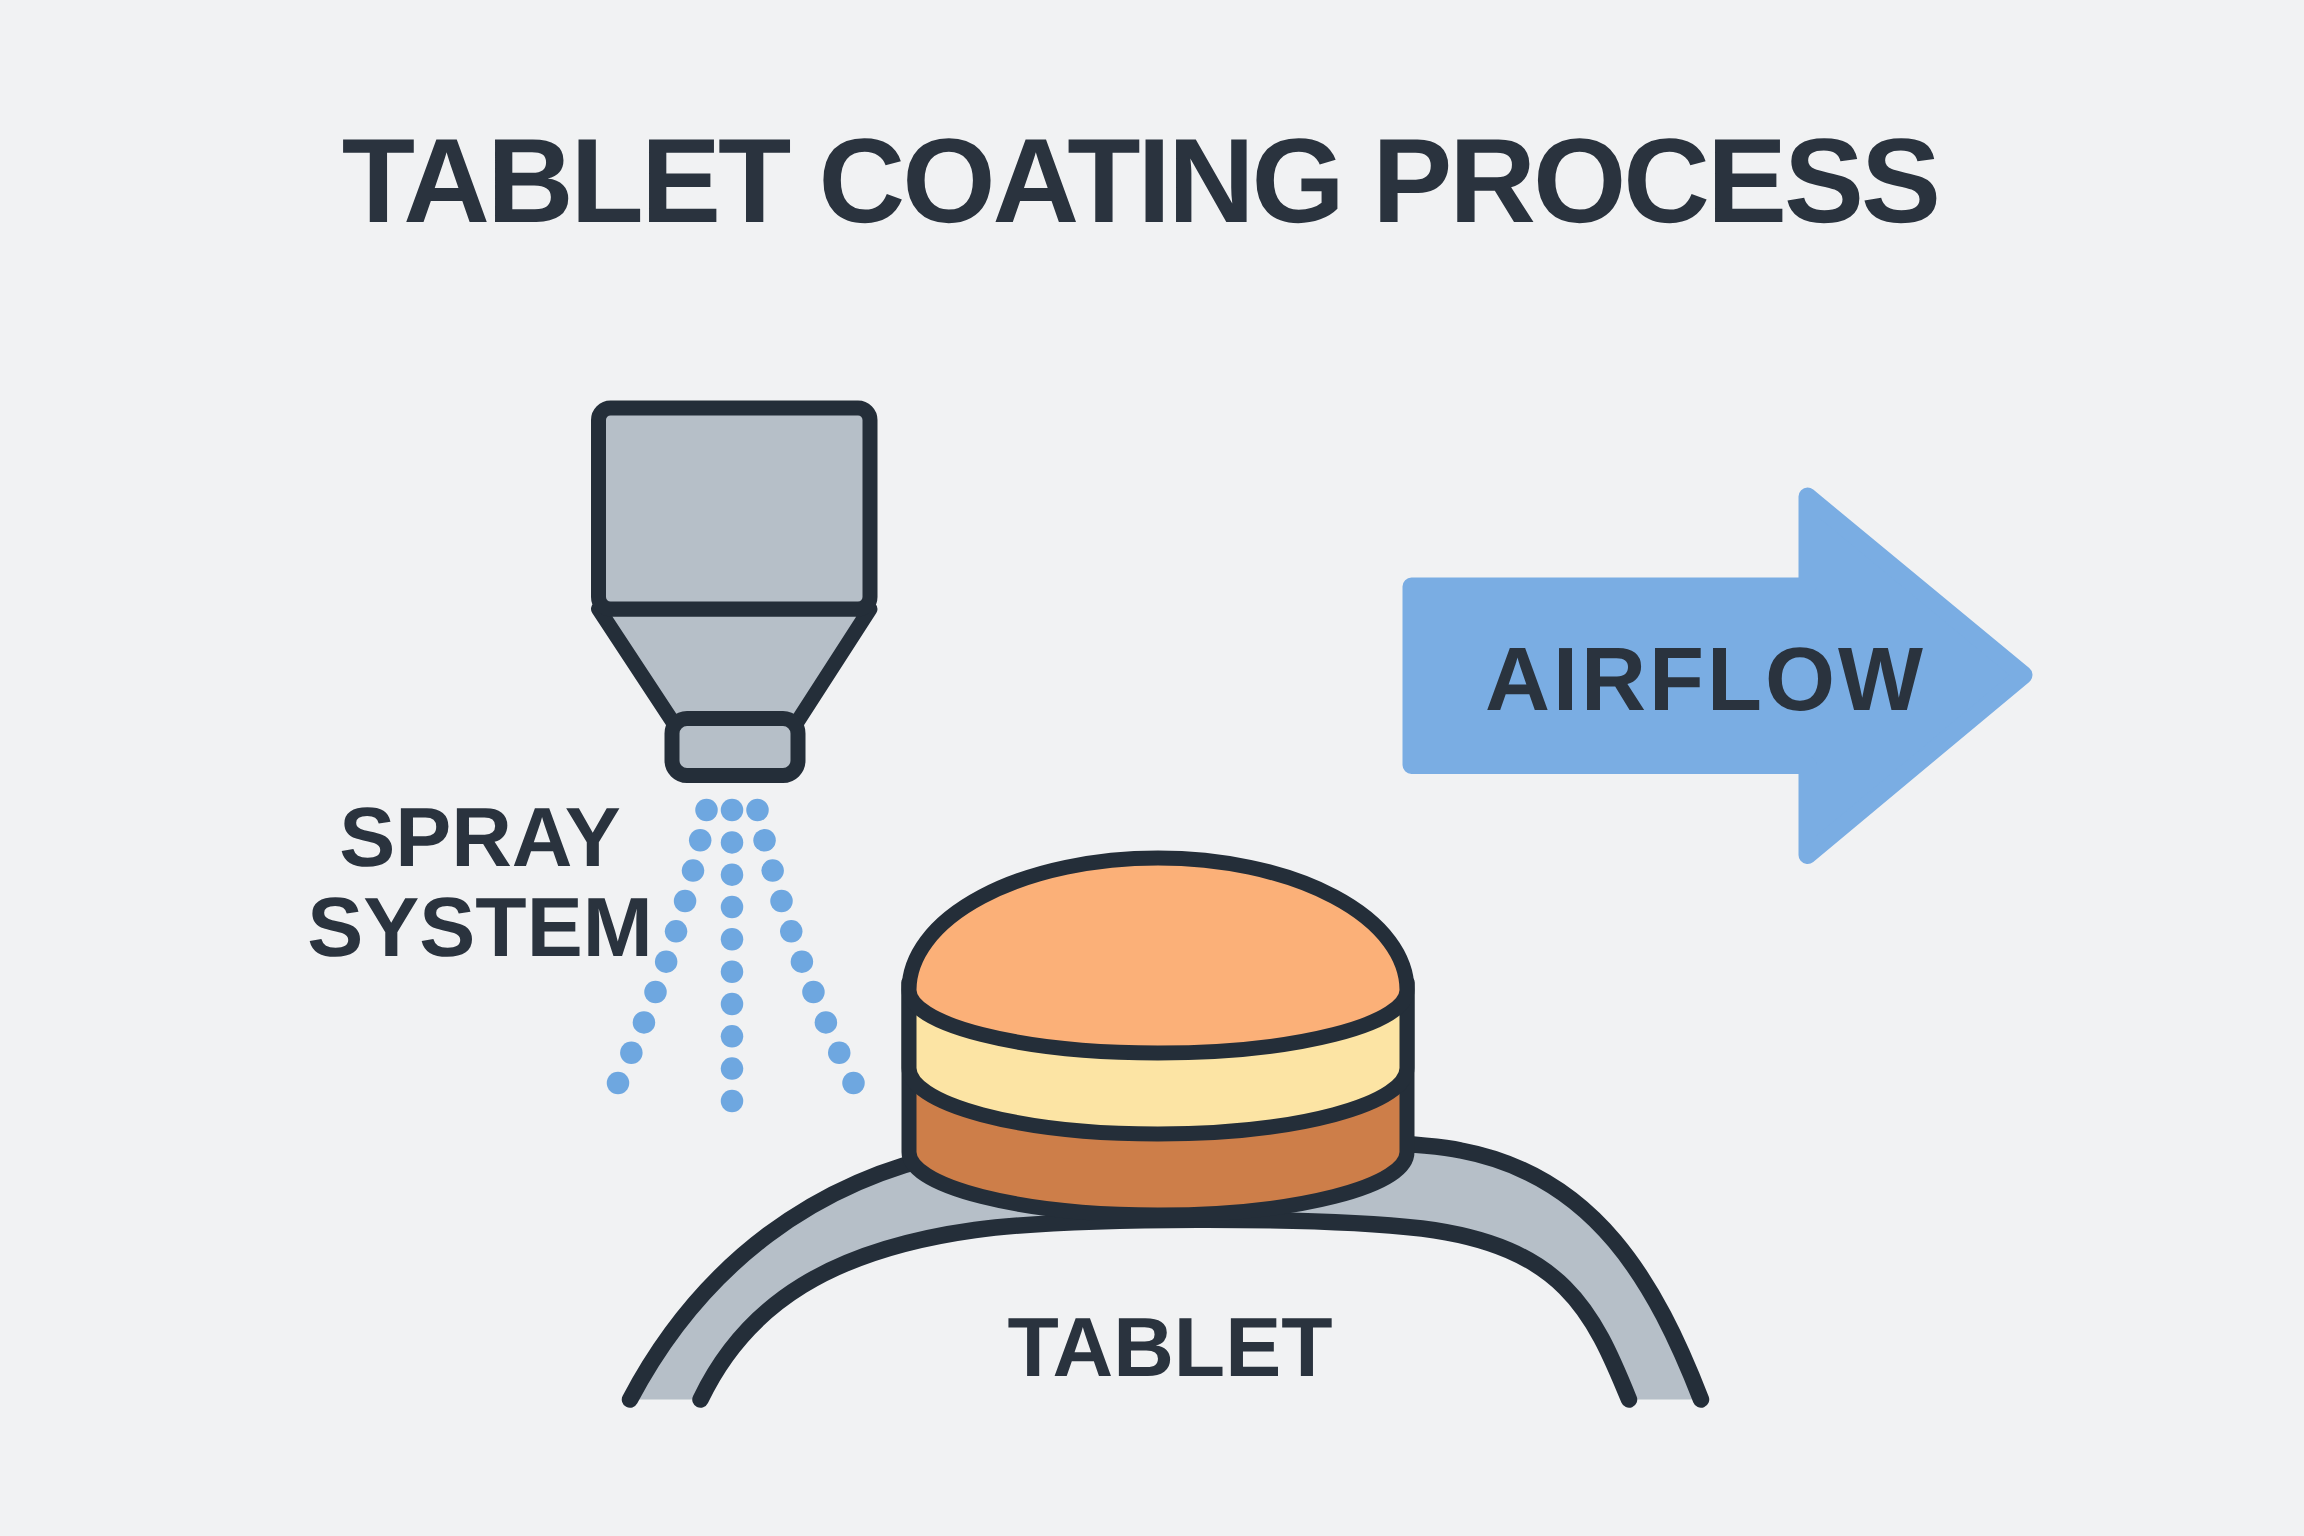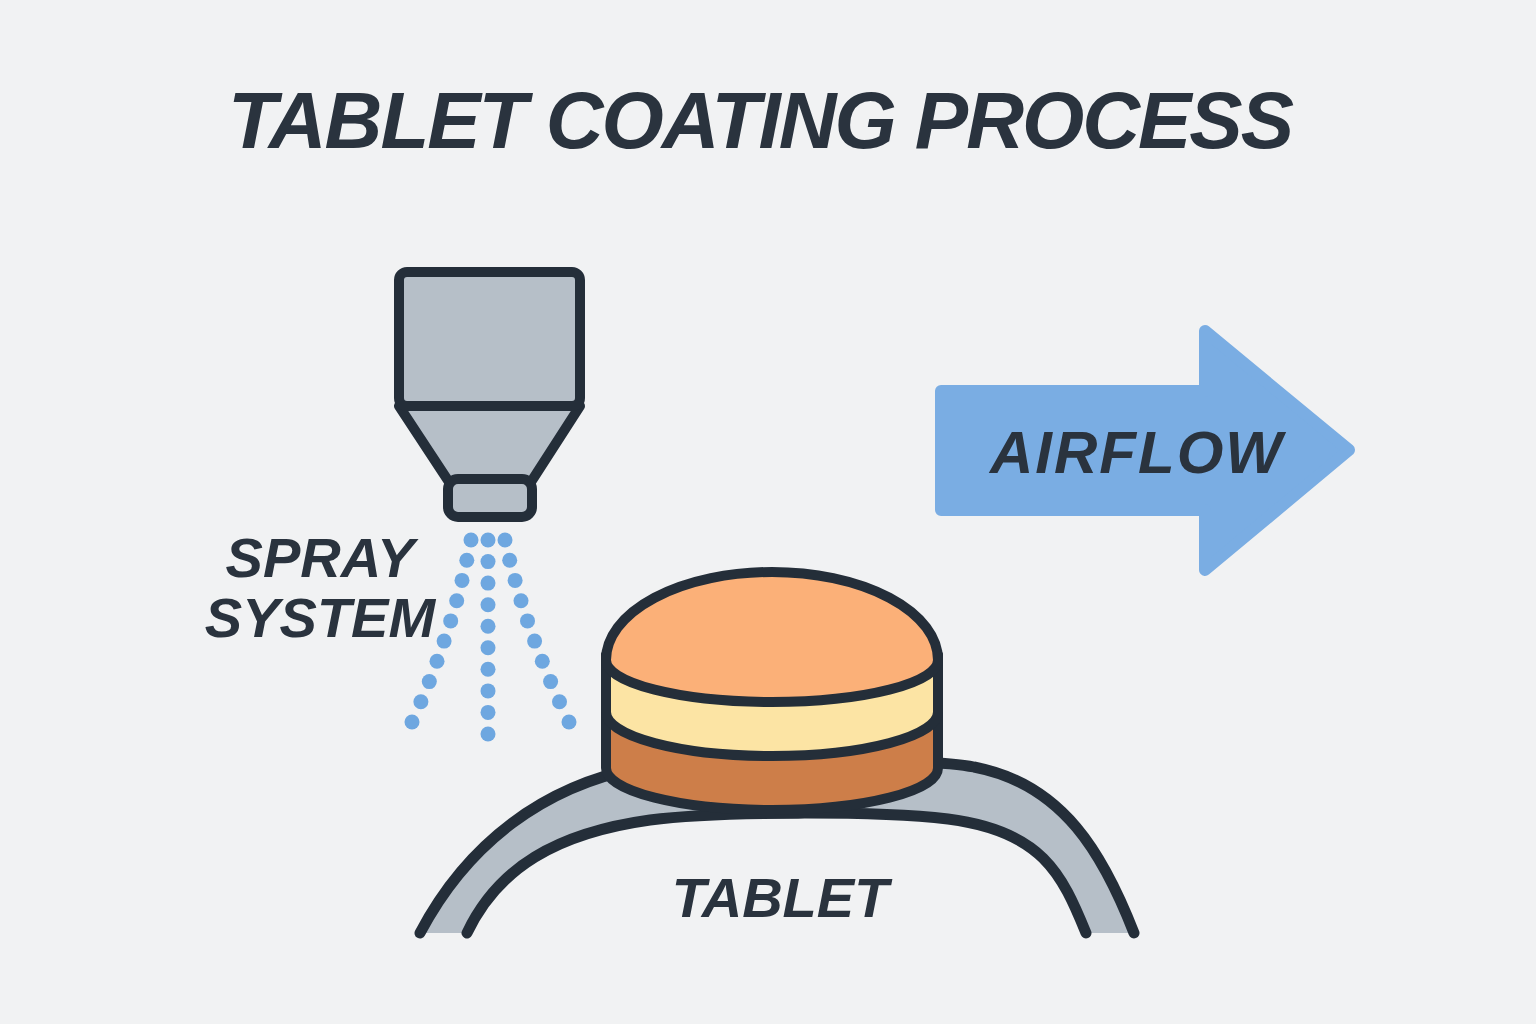--- a/index.html
+++ b/index.html
@@ -9,21 +9,20 @@
   body {
     width: 1536px;
     height: 1024px;
     overflow: hidden;
     font-family: "Liberation Sans", sans-serif;
   }
   .canvas {
     position: relative;
     width: 1536px;
     height: 776px;
-    font-style: italic;
   }
   svg {
     display: block;
     font-family: "Liberation Sans", sans-serif;
   }
   .title-text {
     font-weight: 800;
   }
   .label-text {
     font-weight: 800;

